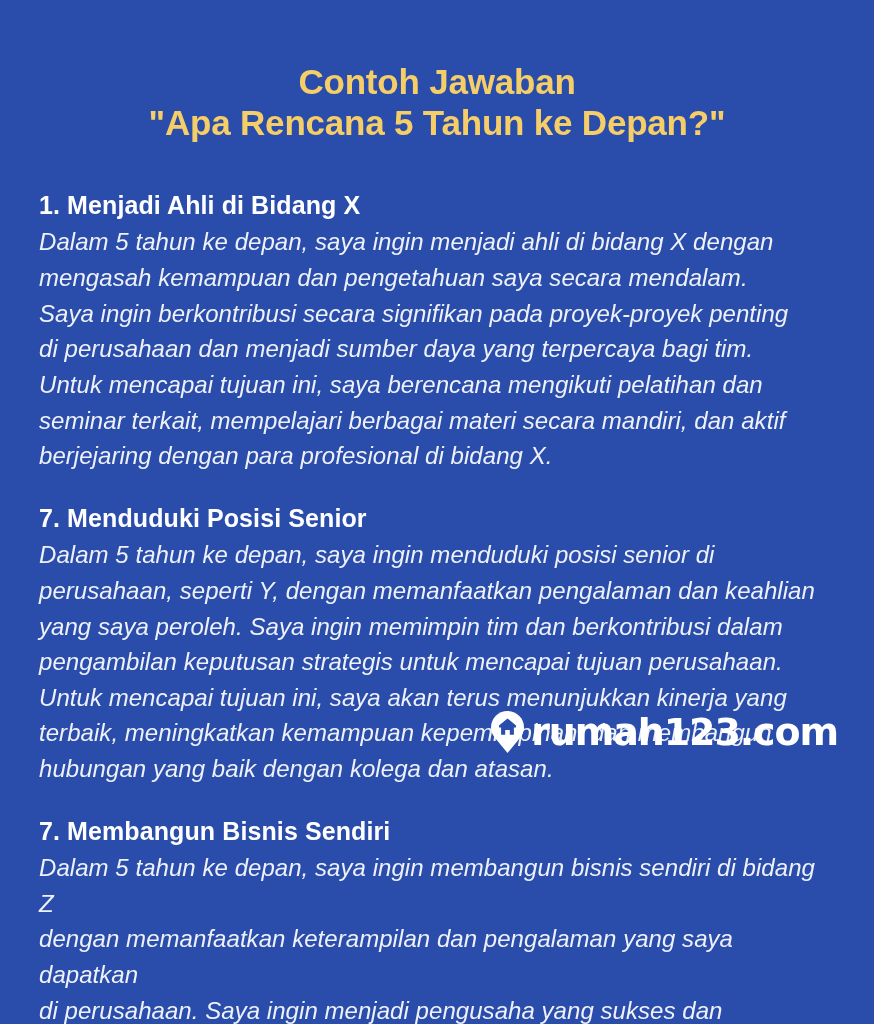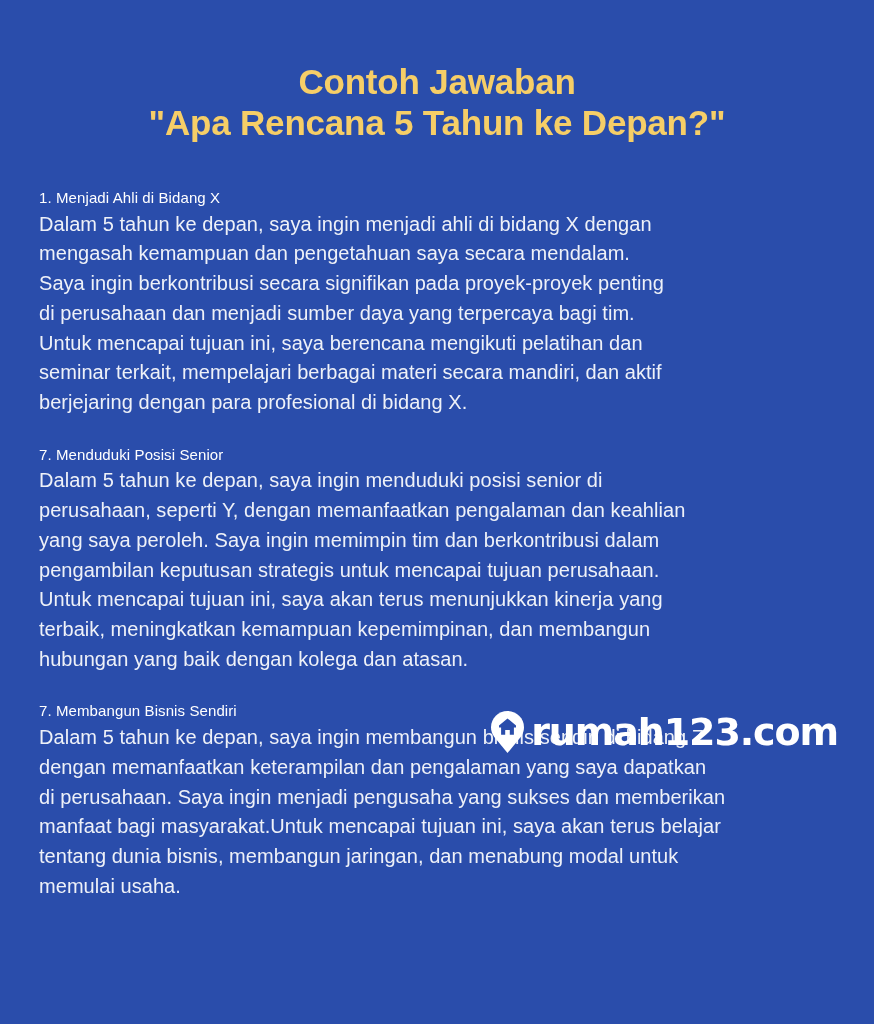--- a/index.html
+++ b/index.html
@@ -50,36 +50,37 @@
   }
 
   .section {
     margin-bottom: 26px;
   }
   .section:last-of-type {
     margin-bottom: 0;
   }
 
   .section-heading {
-    font-size: 15px;
-    font-weight: normal;
+    font-size: 25px;
+    font-weight: bold;
     color: #ffffff;
     line-height: 1.46;
     margin: 0 0 1px 0;
     letter-spacing: 0.1px;
   }
 
   .section-body {
-    font-size: 20px;
+    font-size: 24px;
     font-weight: normal;
     line-height: 1.485;
     color: #eef1f8;
     margin: 0;
     letter-spacing: 0.05px;
     white-space: pre-line;
+    font-style: italic;
   }
 
   
   .logo {
     position: absolute;
     right: 36px;
     bottom: 35px;
     display: flex;
     align-items: center;
     gap: 7px;

